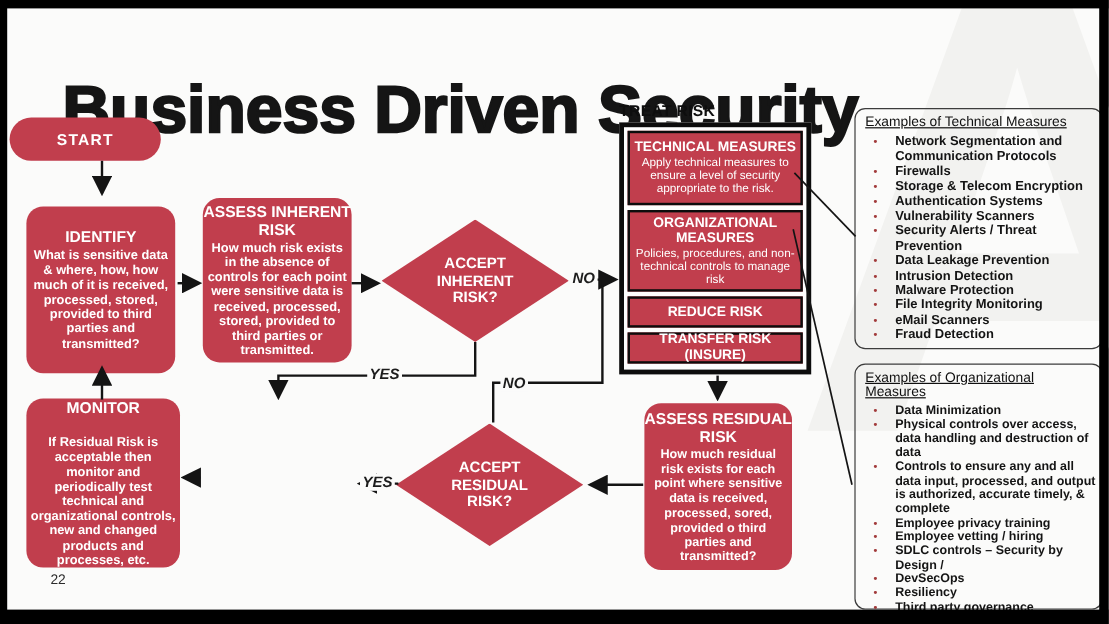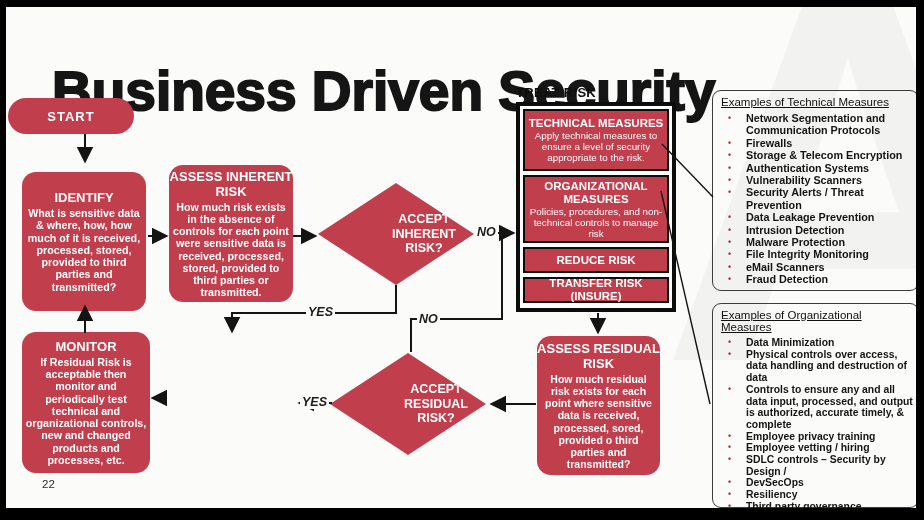--- a/index.html
+++ b/index.html
@@ -19,28 +19,28 @@
 
   .node{position:absolute;background:var(--node-red,#c13e4d);color:#fff;display:flex;
     flex-direction:column;justify-content:center;align-items:center;text-align:center;z-index:2;box-sizing:border-box;border-radius:14px;}
   .node .t{font-weight:700;font-size:13px;line-height:15px;margin-bottom:2px;}
   .node .b{font-size:10.7px;font-weight:600;line-height:12.2px;padding:0 3px;}
 
   .start{left:8px;top:98px;width:126px;height:36px;border-radius:18px;
     font-size:13px;font-weight:700;letter-spacing:1px;}
   .identify{left:22px;top:172px;width:124px;height:139px;}
   .assess-inherent{left:169px;top:165px;width:124px;height:137px;}
-  .monitor{left:22px;top:332px;width:128px;height:141px;}
+  .monitor{left:22px;top:332px;width:128px;height:141px;justify-content:space-between;}
   .accept-risk{left:168px;top:335px;width:127px;height:138px;}
   .assess-residual{left:537px;top:336px;width:123px;height:139px;}
   .assess-residual .b{font-size:10.5px;}
 
   .diamond{position:absolute;background:var(--node-red,#c13e4d);color:#fff;
     clip-path:polygon(50% 0,100% 50%,50% 100%,0 50%);display:flex;align-items:center;
-    justify-content:flex-end;text-align:center;z-index:2;}
+    justify-content:center;text-align:center;z-index:2;}
   .diamond .t{font-weight:700;font-size:12.5px;line-height:14.5px;width:100px;}
   .d1{left:318px;top:183px;width:156px;height:102px;}
   .d2{left:330px;top:353px;width:156px;height:102px;}
 
   .treat-lbl{position:absolute;left:516px;top:85px;font-size:13px;font-weight:700;
     color:#0e0e0e;z-index:2;letter-spacing:.3px;}
   .treat-group{position:absolute;left:516px;top:102px;width:160px;height:210px;
     border:4px solid #0c0c0c;background:#fdfdfd;box-sizing:border-box;display:flex;
     flex-direction:column;gap:4px;padding:3px;z-index:2;}
   .tg-box{border:2px solid #0c0c0c;background:var(--node-red,#c13e4d);color:#fff;

